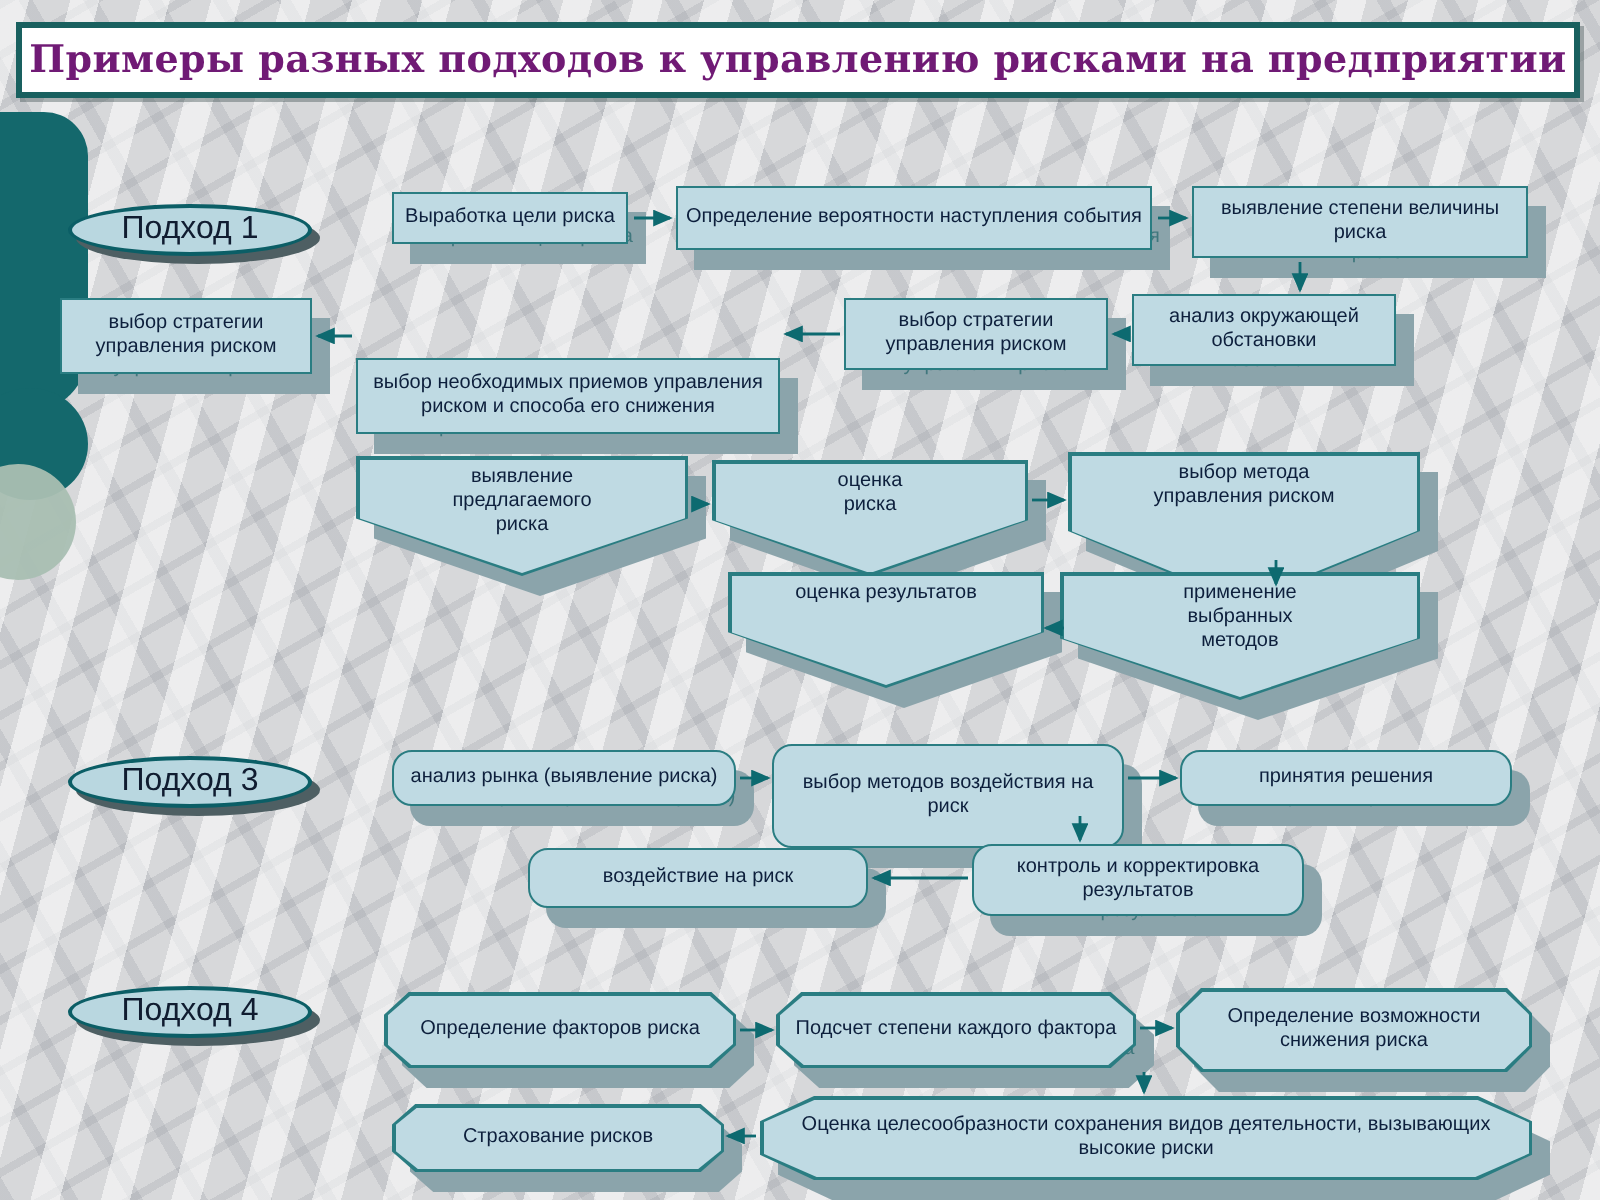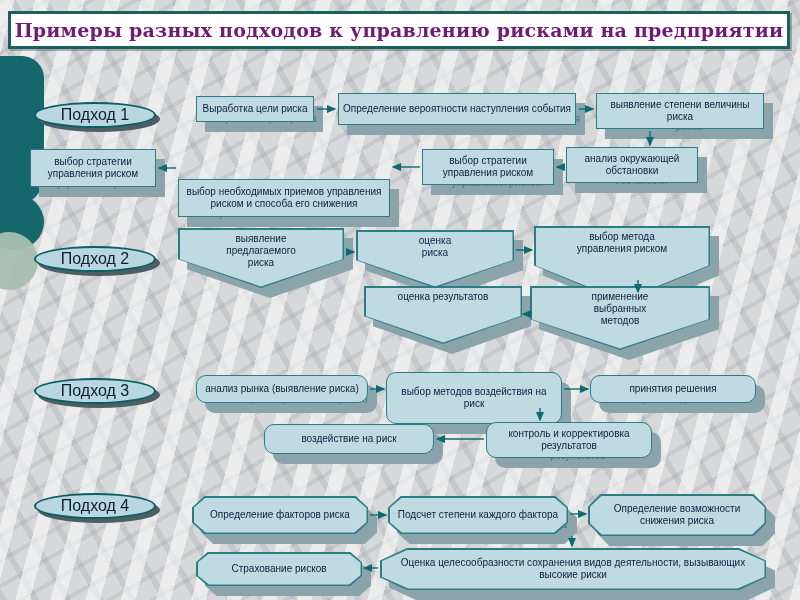--- a/index.html
+++ b/index.html
@@ -68,26 +68,20 @@
   <div class="title-box">
     <span>Примеры разных подходов к управлению рисками на предприятии</span>
   </div>
 
   <div class="podhod" style="left:34px;top:102px;">
     <div class="eshadow"></div>
     <div class="eface">
         <span>Подход 1</span>
       </div>
   </div>
-  <div class="podhod" style="left:34px;top:246px;">
-    <div class="eshadow"></div>
-    <div class="eface">
-        <span>Подход 2</span>
-      </div>
-  </div>
   <div class="podhod" style="left:34px;top:378px;">
     <div class="eshadow"></div>
     <div class="eface">
         <span>Подход 3</span>
       </div>
   </div>
   <div class="podhod" style="left:34px;top:493px;">
     <div class="eshadow"></div>
     <div class="eface">
         <span>Подход 4</span>

